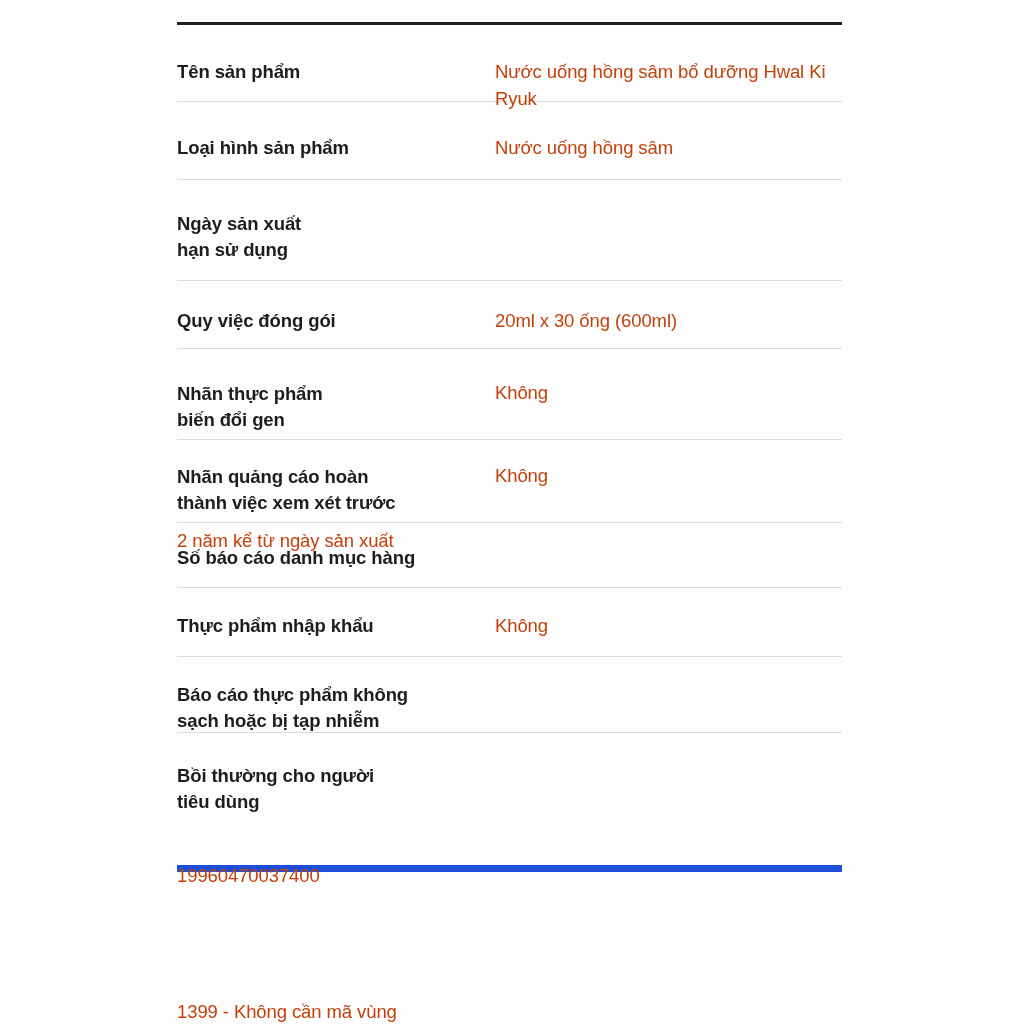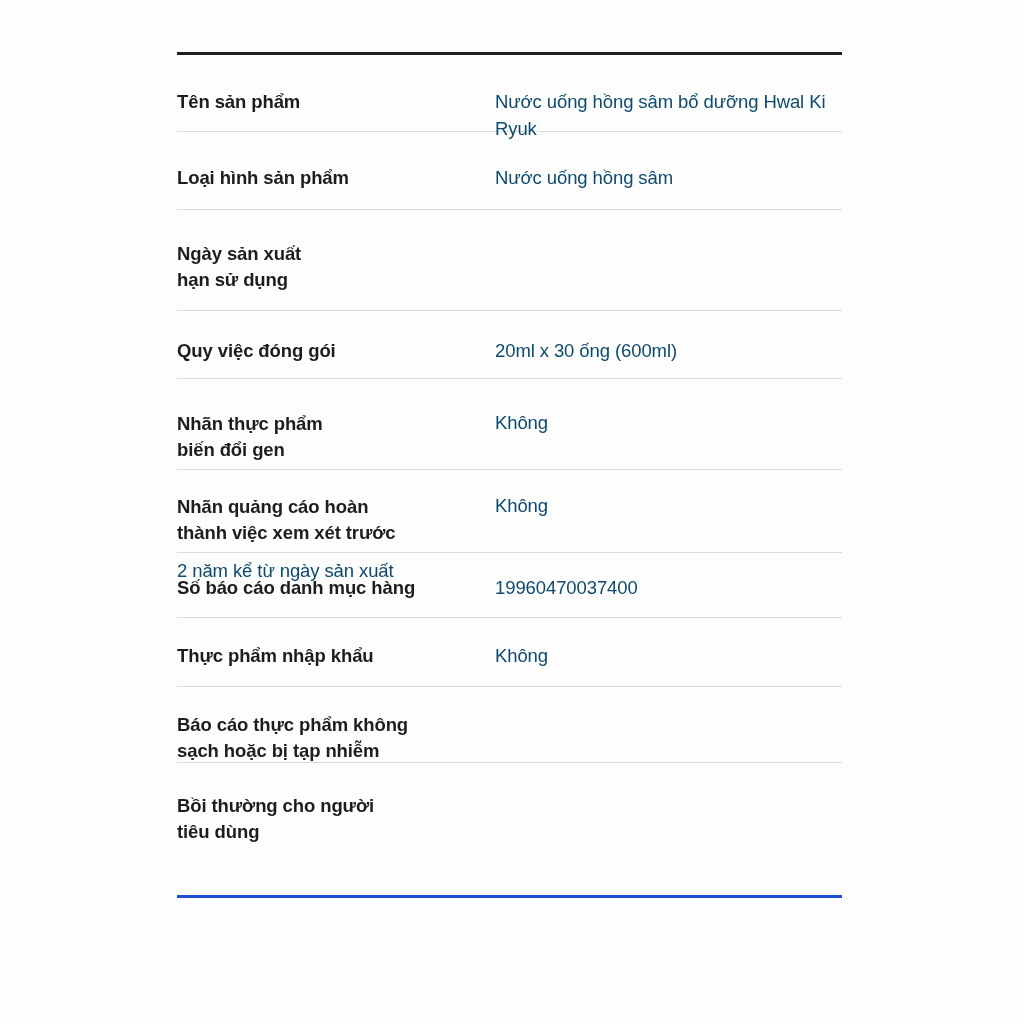--- a/index.html
+++ b/index.html
@@ -13,23 +13,22 @@
     font-family: "Liberation Sans", sans-serif;
     -webkit-font-smoothing: antialiased;
   }
 
   #spec-sheet {
     position: absolute;
     left: 177px;
     top: 22px;
     width: 665px;
     border-top: 3px solid #231f20;
-    border-bottom: 3px solid #1d4ed8;
+    border-bottom: 7px solid #1d4ed8;
     box-sizing: content-box;
-    margin-top: 30px;
   }
 
   .spec-row {
     display: flex;
     align-items: flex-start;
     border-bottom: 1px solid #dcdcdc;
     box-sizing: border-box;
   }
   .spec-row:last-child {
     border-bottom: none;
@@ -42,34 +41,34 @@
     line-height: 1.42;
     color: #1d1d1f;
     letter-spacing: -0.1px;
     white-space: pre-line;
   }
   .spec-value {
     flex: 1 1 auto;
     font-weight: 400;
     font-size: 18.5px;
     line-height: 1.45;
-    color: #0c4a6e;
+    color: #c2410c;
     letter-spacing: -0.1px;
     white-space: pre-line;
   }
 
   
   .r0  { height: 77px;  padding-top: 34px; }
   .r1  { height: 78px;  padding-top: 33px; }
   .r2  { height: 101px; padding-top: 31px; flex-direction: column; }
   .r3  { height: 68px;  padding-top: 27px; }
   .r4  { height: 110px; padding-top: 40px; }
   .r5  { height: 91px;  padding-top: 32px; }
   .r6  { height: 83px;  padding-top: 24px; }
-  .r7  { height: 65px;  padding-top: 22px; }
+  .r7  { height: 65px;  padding-top: 22px; flex-direction: column; }
   .r8  { height: 69px;  padding-top: 25px; }
   .r9  { height: 76px;  padding-top: 25px; flex-direction: column; }
   .r10 { height: 132px; padding-top: 30px; }
 
   .r2 .spec-value,
   .r4 .spec-value,
   .r5 .spec-value,
   .r6 .spec-value,
   .r9 .spec-value,
   .r10 .spec-value { position: relative; top: -1px; }

